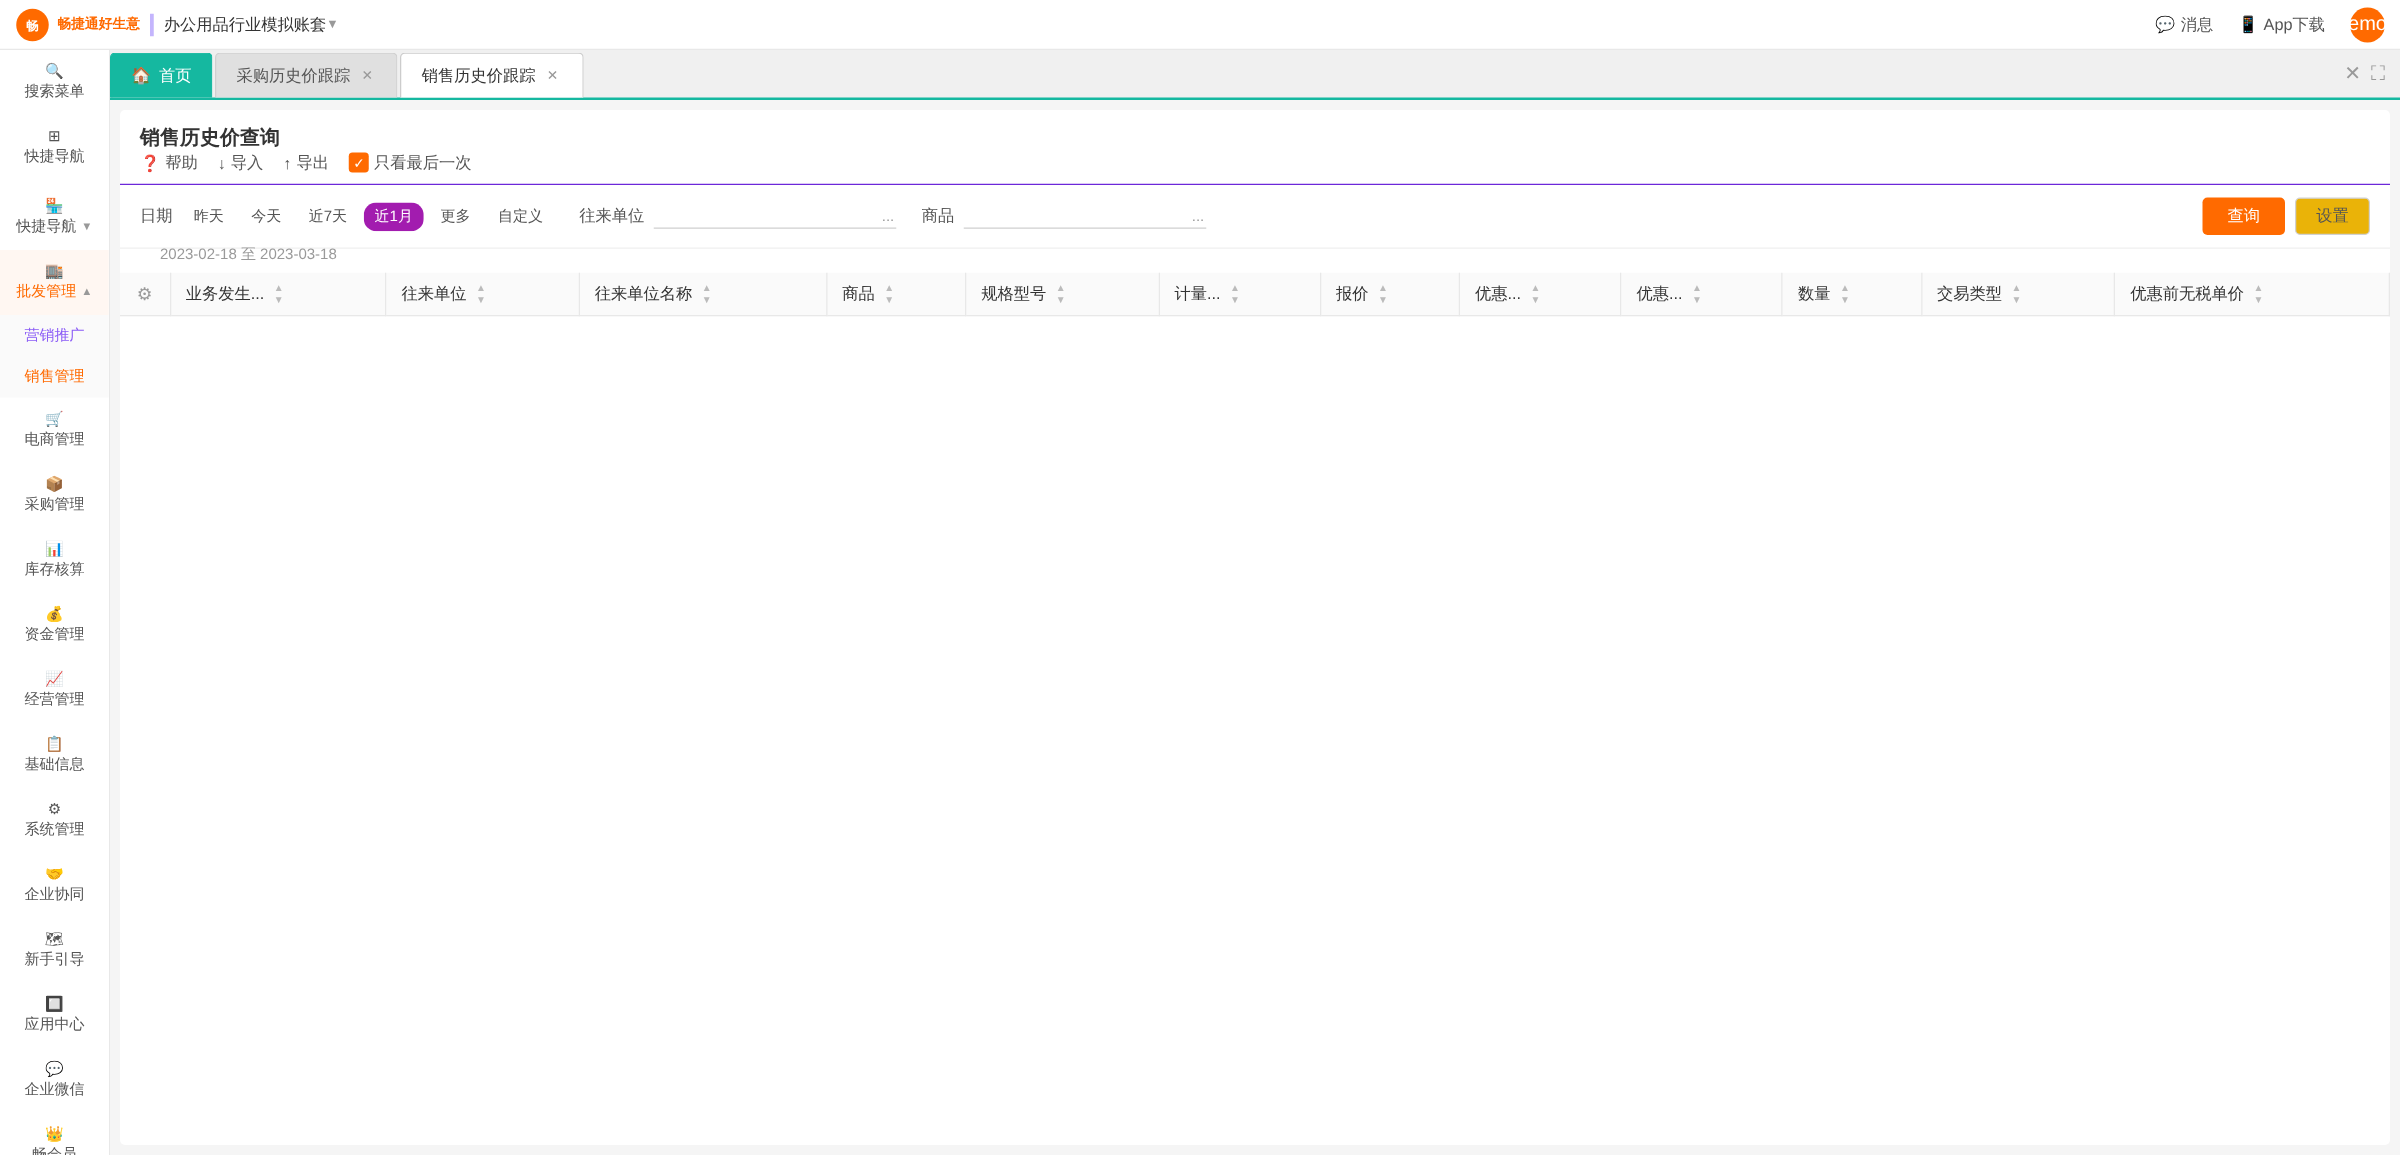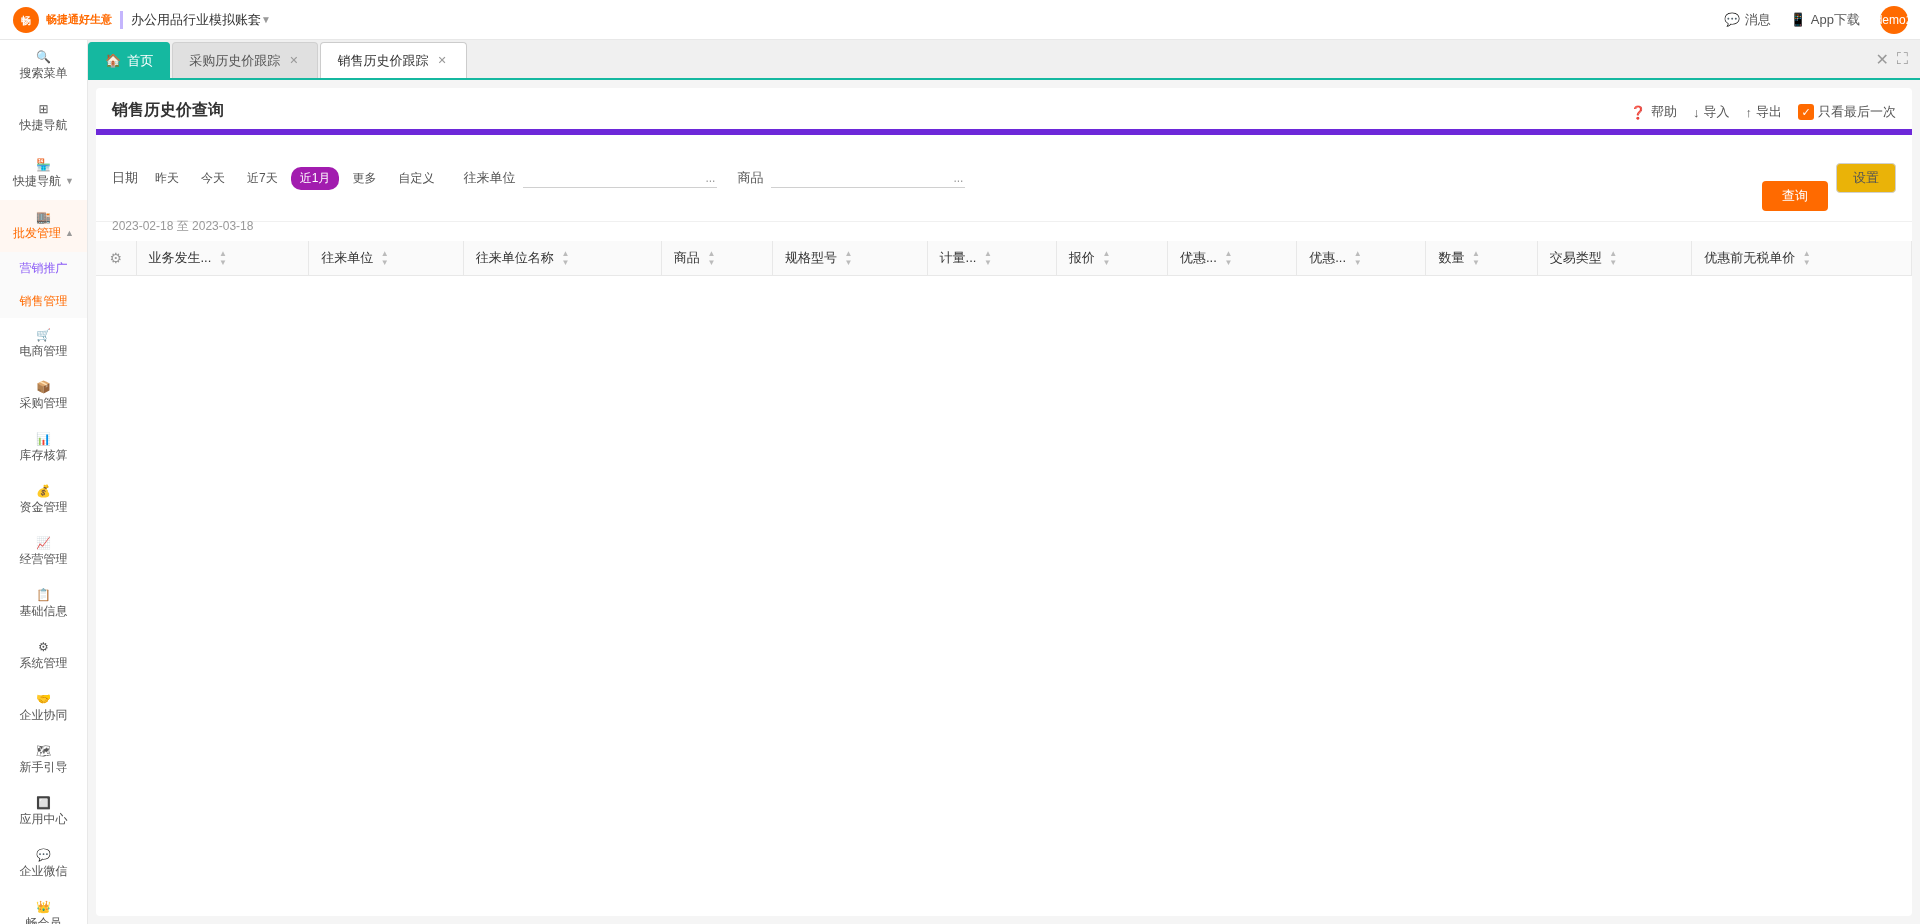--- a/index.html
+++ b/index.html
@@ -63,21 +63,21 @@
     }
     .avatar {
       width: 28px;
       height: 28px;
       border-radius: 50%;
       background: #ff6a00;
       display: flex;
       align-items: center;
       justify-content: center;
       color: #fff;
-      font-size: 12px;
+      font-size: 16px;
     }
 
     
     .main-layout {
       display: flex;
       flex: 1;
       overflow: hidden;
     }
 
     
@@ -211,24 +211,25 @@
       flex: 1;
       overflow: auto;
       background: #fff;
       margin: 8px;
       border-radius: 4px;
     }
 
     
     .page-header {
       display: flex;
-      align-items: flex-end;
+      align-items: flex-start;
       justify-content: space-between;
       padding: 12px 16px 8px;
-      border-bottom: 6px solid #6d28d9;
+      border-bottom: 1px solid #6d28d9;
+      flex-direction: column;
     }
     .page-title {
       font-size: 16px;
       font-weight: bold;
       color: #333;
     }
     .page-header-actions {
       display: flex;
       align-items: center;
       gap: 16px;
@@ -294,21 +295,21 @@
       border: 1px solid transparent;
     }
     .date-btn.active {
       background: #a21caf;
       color: #fff;
       border-radius: 10px;
     }
     .date-range-text {
       font-size: 12px;
       color: #999;
-      margin-left: 0;
+      margin-left: 16px;
     }
     .filter-input-wrap {
       display: flex;
       align-items: center;
       border-bottom: 1px solid #d0d0d0;
       min-width: 180px;
     }
     .filter-input {
       border: none;
       outline: none;
@@ -325,21 +326,20 @@
       padding: 0 2px;
     }
     .query-btn {
       background: #ff6a00;
       color: #fff;
       border: none;
       border-radius: 4px;
       padding: 6px 20px;
       font-size: 13px;
       cursor: pointer;
-      margin-top: 36px;
     }
     .settings-btn {
       border: 1px solid #d0d0d0;
       background: #eab308;
       border-radius: 4px;
       padding: 5px 16px;
       font-size: 13px;
       cursor: pointer;
       color: #555;
     }

